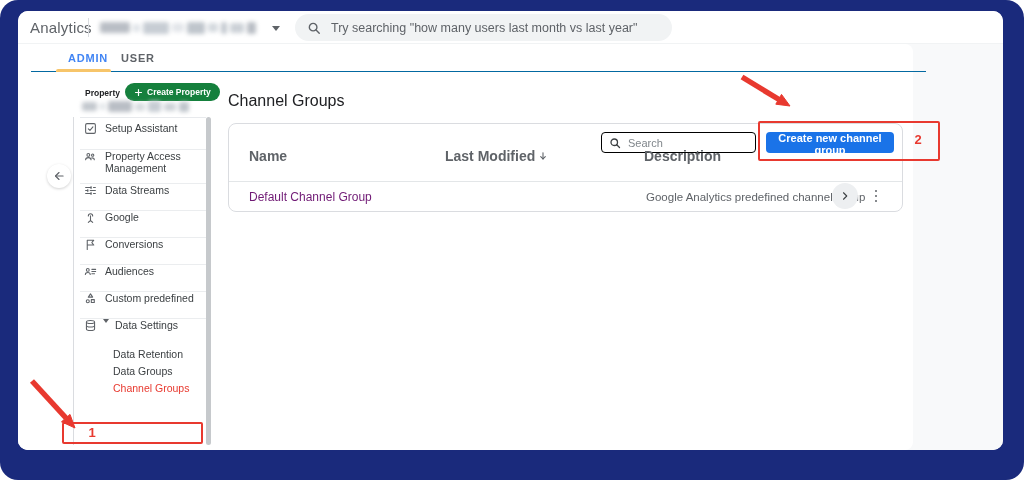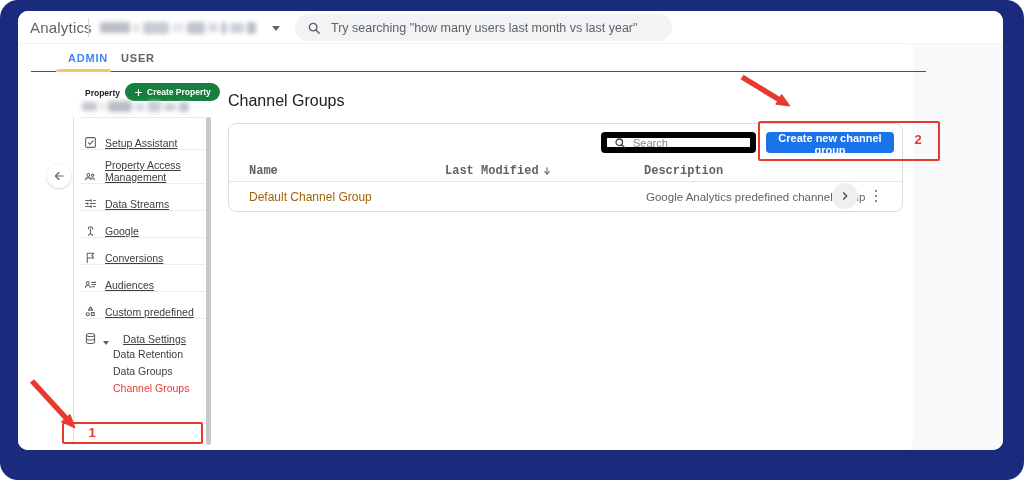--- a/index.html
+++ b/index.html
@@ -39,46 +39,46 @@
   
   .backbtn { position: absolute; left: 29px; top: 120px; width: 24px; height: 24px; border-radius: 50%;
              background: #fff; box-shadow: 0 1px 3px rgba(0,0,0,.18); display: flex; align-items: center; justify-content: center; cursor: pointer; z-index: 3; }
   .side-border { position: absolute; left: 55px; top: 73px; width: 1px; height: 328px; background: #dadce0; }
   .prop-label { position: absolute; left: 67px; top: 44px; font-size: 8.5px; font-weight: bold; color: #202124; }
   .create-prop { position: absolute; left: 107px; top: 39px; height: 18px; padding: 0 9px; background: #15803d; color: #fff;
                  border: 0; border-radius: 11px; font-size: 8.5px; font-weight: bold; font-family: inherit; display: flex; align-items: center; gap: 4px; cursor: pointer; }
   .sb-blur { left: 64px; top: 56px; width: 110px; height: 13px; }
   .prop-divider { position: absolute; left: 62px; top: 73px; width: 126px; height: 1px; background: #e8eaed; }
   .menu { position: absolute; left: 62px; top: 78px; width: 126px; }
-  .s-item { display: flex; align-items: flex-end; height: 27px; cursor: pointer; text-decoration: underline; }
+  .s-item { display: flex; align-items: flex-start; height: 27px; cursor: pointer; }
   .s-item.tall { height: 34px; }
   .s-item + .s-item { border-top: 1px solid #ebedef; }
   .s-ic { width: 13px; height: 13px; margin-left: 4px; flex: 0 0 auto; display: flex; align-items: center; }
   .s-lb { margin-left: 8px; font-size: 10.5px; color: #3c4043; line-height: 1.15; }
   .s-caret { width: 0; height: 0; border-left: 3.5px solid transparent; border-right: 3.5px solid transparent;
              border-top: 4.5px solid #5f6368; margin-left: 6px; flex: 0 0 auto; }
-  .s-item.dataset .s-lb { margin-left: 14px; }
+  .s-item.dataset .s-lb { margin-left: 6px; }
   .submenu { }
   .sub-item { display: flex; align-items: center; height: 17px; padding-left: 33px; font-size: 10.5px; color: #3c4043; cursor: pointer; }
   .sub-item.red { color: #e8392f; }
   .scrollbar { position: absolute; left: 188px; top: 73px; width: 5px; height: 328px; background: #c6c9cc; border-radius: 3px; cursor: pointer; }
 
   
   .main-title { position: absolute; left: 210px; top: 48px; font-size: 16px; color: #202124; font-weight: 400; }
   .card { position: absolute; left: 210px; top: 79px; width: 675px; height: 89px; background: #fff; border: 1px solid #dadce0; border-radius: 8px; }
-  .card-search { position: absolute; left: 372px; top: 8px; width: 155px; height: 21px; border: 6px solid #000000; border-radius: 4px; display: flex; align-items: center; padding-left: 7px; background: #fff; }
+  .card-search { position: absolute; left: 372px; top: 8px; width: 155px; height: 21px; border: 1px solid #000000; border-radius: 4px; display: flex; align-items: center; padding-left: 7px; background: #fff; }
   .card-search input { border: 0; outline: 0; background: transparent; margin-left: 7px; width: 110px; font-size: 11px; color: #5f6368; font-family: inherit; }
   .card-search input::placeholder { color: #80868b; opacity: 1; }
   .create-btn { position: absolute; left: 537px; top: 8px; width: 128px; height: 21px; background: #1a73e8; color: #fff; border: 0; border-radius: 4px;
                 font-size: 11px; font-weight: bold; font-family: inherit; cursor: pointer; }
-  .th { position: absolute; top: 40px; font-size: 12px; font-weight: bold; color: #5f6368; display: flex; align-items: center; gap: 3px; font-family: Liberation Mono, monospace; }
+  .th { position: absolute; top: 24px; font-size: 14px; font-weight: bold; color: #5f6368; display: flex; align-items: center; gap: 3px; }
   .th-name { left: 20px; } .th-mod { left: 216px; cursor: pointer; } .th-desc { left: 415px; }
   .card-divider { position: absolute; left: 0; top: 57px; width: 673px; height: 1px; background: #e3e6e8; }
   .trow { position: absolute; left: 0; top: 57px; width: 673px; height: 31px; cursor: pointer; }
-  .td-name { position: absolute; left: 20px; top: 9px; font-size: 12px; color: #a16207; }
+  .td-name { position: absolute; left: 20px; top: 9px; font-size: 12px; color: #701a75; }
   .td-desc { position: absolute; left: 417px; top: 10px; font-size: 11.5px; color: #5f6368; }
   .chev-btn { position: absolute; left: 603px; top: 2px; width: 26px; height: 26px; border-radius: 50%; background: #edeff1; border: 0; display: flex; align-items: center; justify-content: center; cursor: pointer; }
   .kebab { position: absolute; left: 641px; top: 3px; width: 12px; height: 24px; display: flex; flex-direction: column; align-items: center; justify-content: center; gap: 2.5px; cursor: pointer; background: transparent; border: 0; }
   .kebab i { width: 2.5px; height: 2.5px; border-radius: 50%; background: #5f6368; }
 
   
   .annot-box { position: absolute; border: 2px solid #e8392f; border-radius: 2px; z-index: 10; pointer-events: none; }
   .box1 { left: 44px; top: 378px; width: 141px; height: 22px; }
   .box2 { left: 740px; top: 77px; width: 182px; height: 40px; }
   .step-num { position: absolute; color: #e8392f; font-weight: bold; font-size: 13px; z-index: 11; pointer-events: none; }

